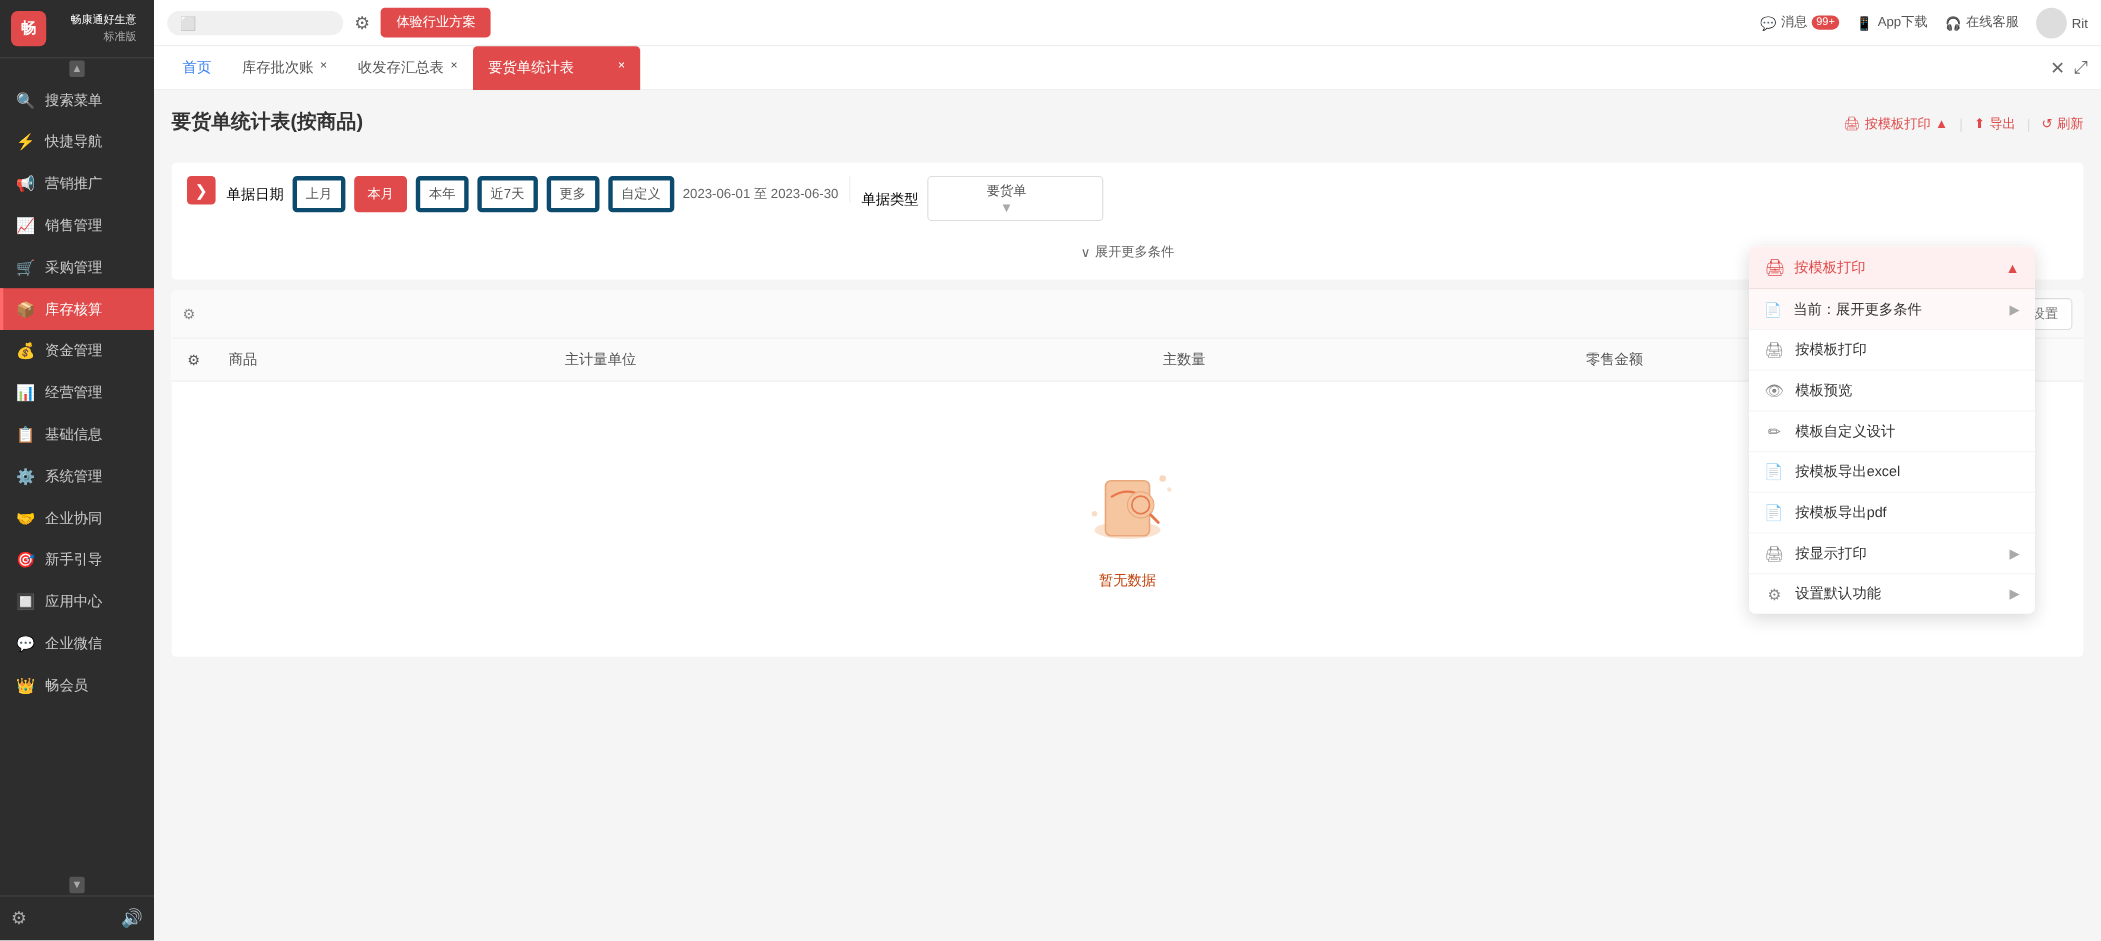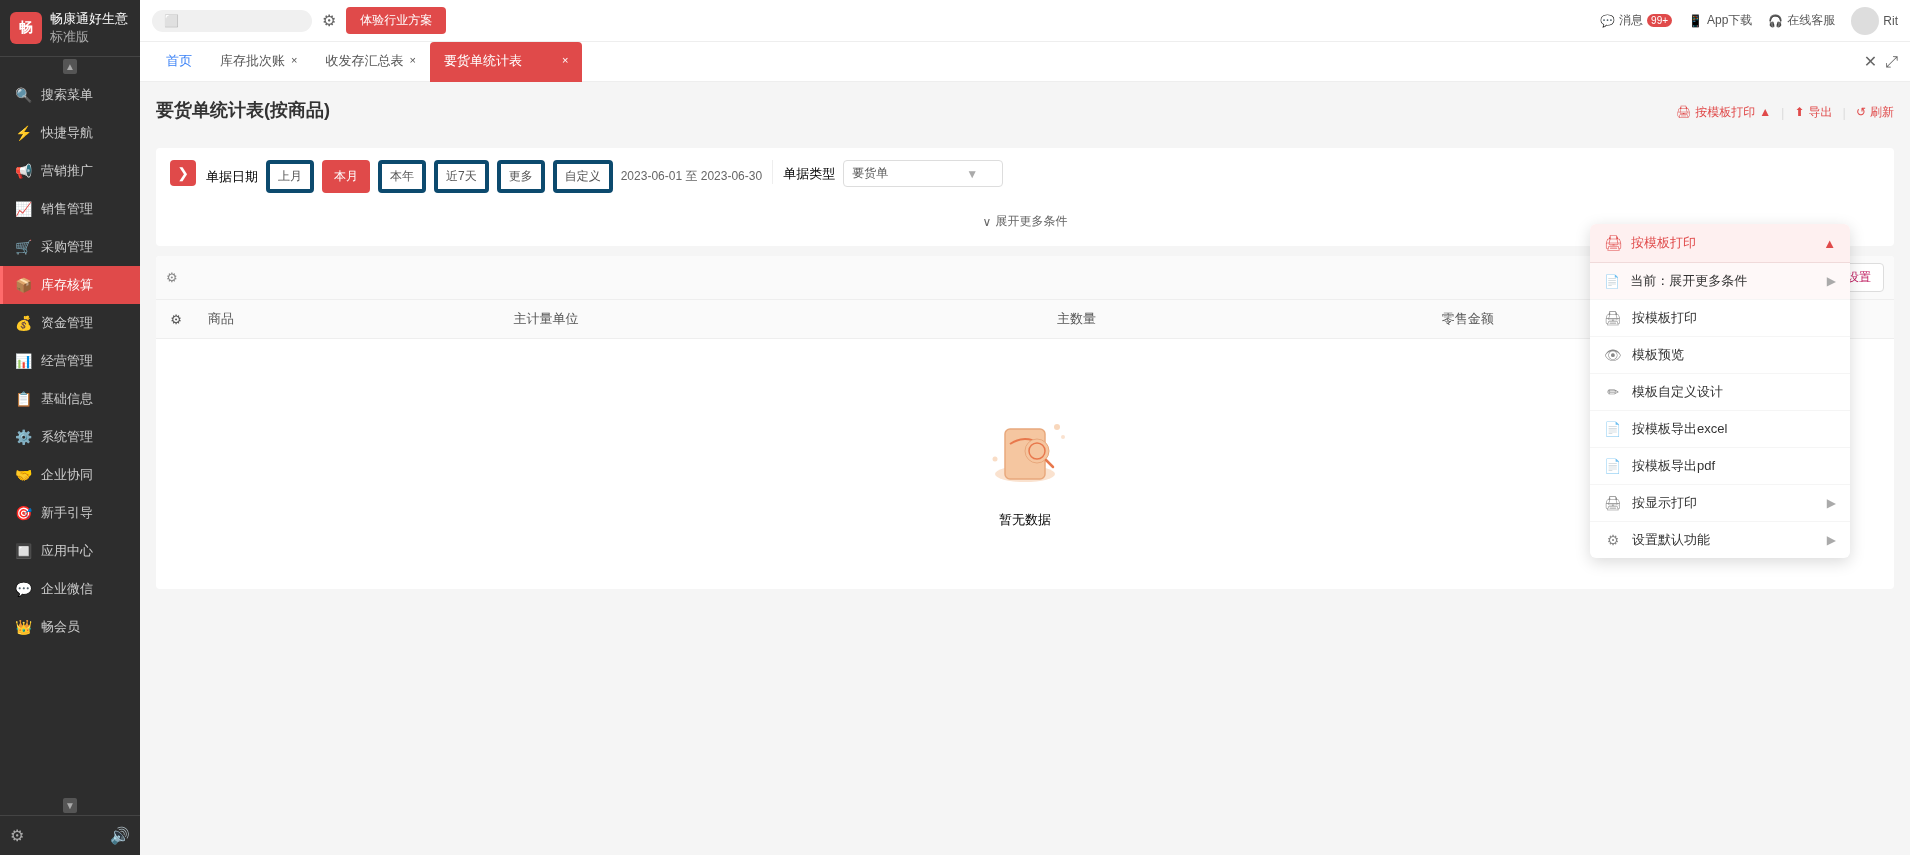--- a/index.html
+++ b/index.html
@@ -22,22 +22,22 @@
       border-bottom: 1px solid #444;
       gap: 8px;
     }
     .logo-icon {
       width: 32px; height: 32px;
       background: #e04a4a;
       border-radius: 6px;
       display: flex; align-items: center; justify-content: center;
       color: white; font-weight: bold; font-size: 14px;
     }
-    .logo-text { font-size: 13px; color: #fff; line-height: 1.4; }
-    .logo-badge { font-size: 13px; color: #aaa; }
+    .logo-text { font-size: 10px; color: #fff; line-height: 1.4; margin-left: 14px; }
+    .logo-badge { font-size: 10px; color: #aaa; text-align: right; }
     .sidebar-nav { flex: 1; overflow-y: auto; }
     .nav-item {
       display: flex; align-items: center; gap: 8px;
       padding: 10px 12px;
       color: #ccc; font-size: 13px; cursor: pointer;
       border-left: 3px solid transparent;
     }
     .nav-item.active { background: #e04a4a; color: #fff; border-left-color: #ff6b6b; }
     .nav-item .nav-icon { font-size: 14px; width: 18px; text-align: center; }
     .sidebar-footer {
@@ -235,21 +235,21 @@
       margin-left: auto;
       display: flex; gap: 8px;
     }
     .action-btn {
       padding: 5px 12px;
       border-radius: 4px;
       font-size: 12px;
       cursor: pointer;
       border: 1px solid #ddd;
       background: #fff;
-      color: #be185d;
+      color: #737373;
     }
     .action-btn.primary {
       background: #e04a4a;
       color: white;
       border-color: #e04a4a;
     }
 
     table {
       width: 100%;
       border-collapse: collapse;
@@ -270,21 +270,21 @@
       display: flex;
       flex-direction: column;
       align-items: center;
       justify-content: center;
       padding: 60px 0;
     }
     .empty-icon {
       width: 100px; height: 100px;
       margin-bottom: 12px;
     }
-    .empty-text { color: #000000; font-size: 13px; }
+    .empty-text { color: #c2410c; font-size: 13px; }
     .dropdown-menu {
       position: absolute;
       top: 142px;
       right: 60px;
       width: 260px;
       background: white;
       border-radius: 6px;
       box-shadow: 0 4px 16px rgba(0,0,0,0.15);
       z-index: 200;
       overflow: hidden;
@@ -507,21 +507,21 @@
         <button class="date-btn">近7天</button>
         <button class="date-btn">更多</button>
         <button class="date-btn">自定义</button>
         <span class="date-range">2023-06-01 至 2023-06-30</span>
       </div>
 
       <div class="filter-divider"></div>
 
       <div class="filter-type-group">
         <span class="filter-label">单据类型</span>
-        <div class="select-input" style="display:flex;align-items:center;justify-content:space-between;">
+        <div class="select-input" style="display:flex;align-items:center;justify-content:space-between;flex-direction:column;">
           <span>要货单</span>
           <span style="color:#aaa;">▼</span>
         </div>
       </div>
 
       <div style="flex:1"></div>
 
       <div style="width:100%;display:flex;justify-content:center;margin-top:6px;">
         <button class="expand-more-btn">
           <span>∨</span>

